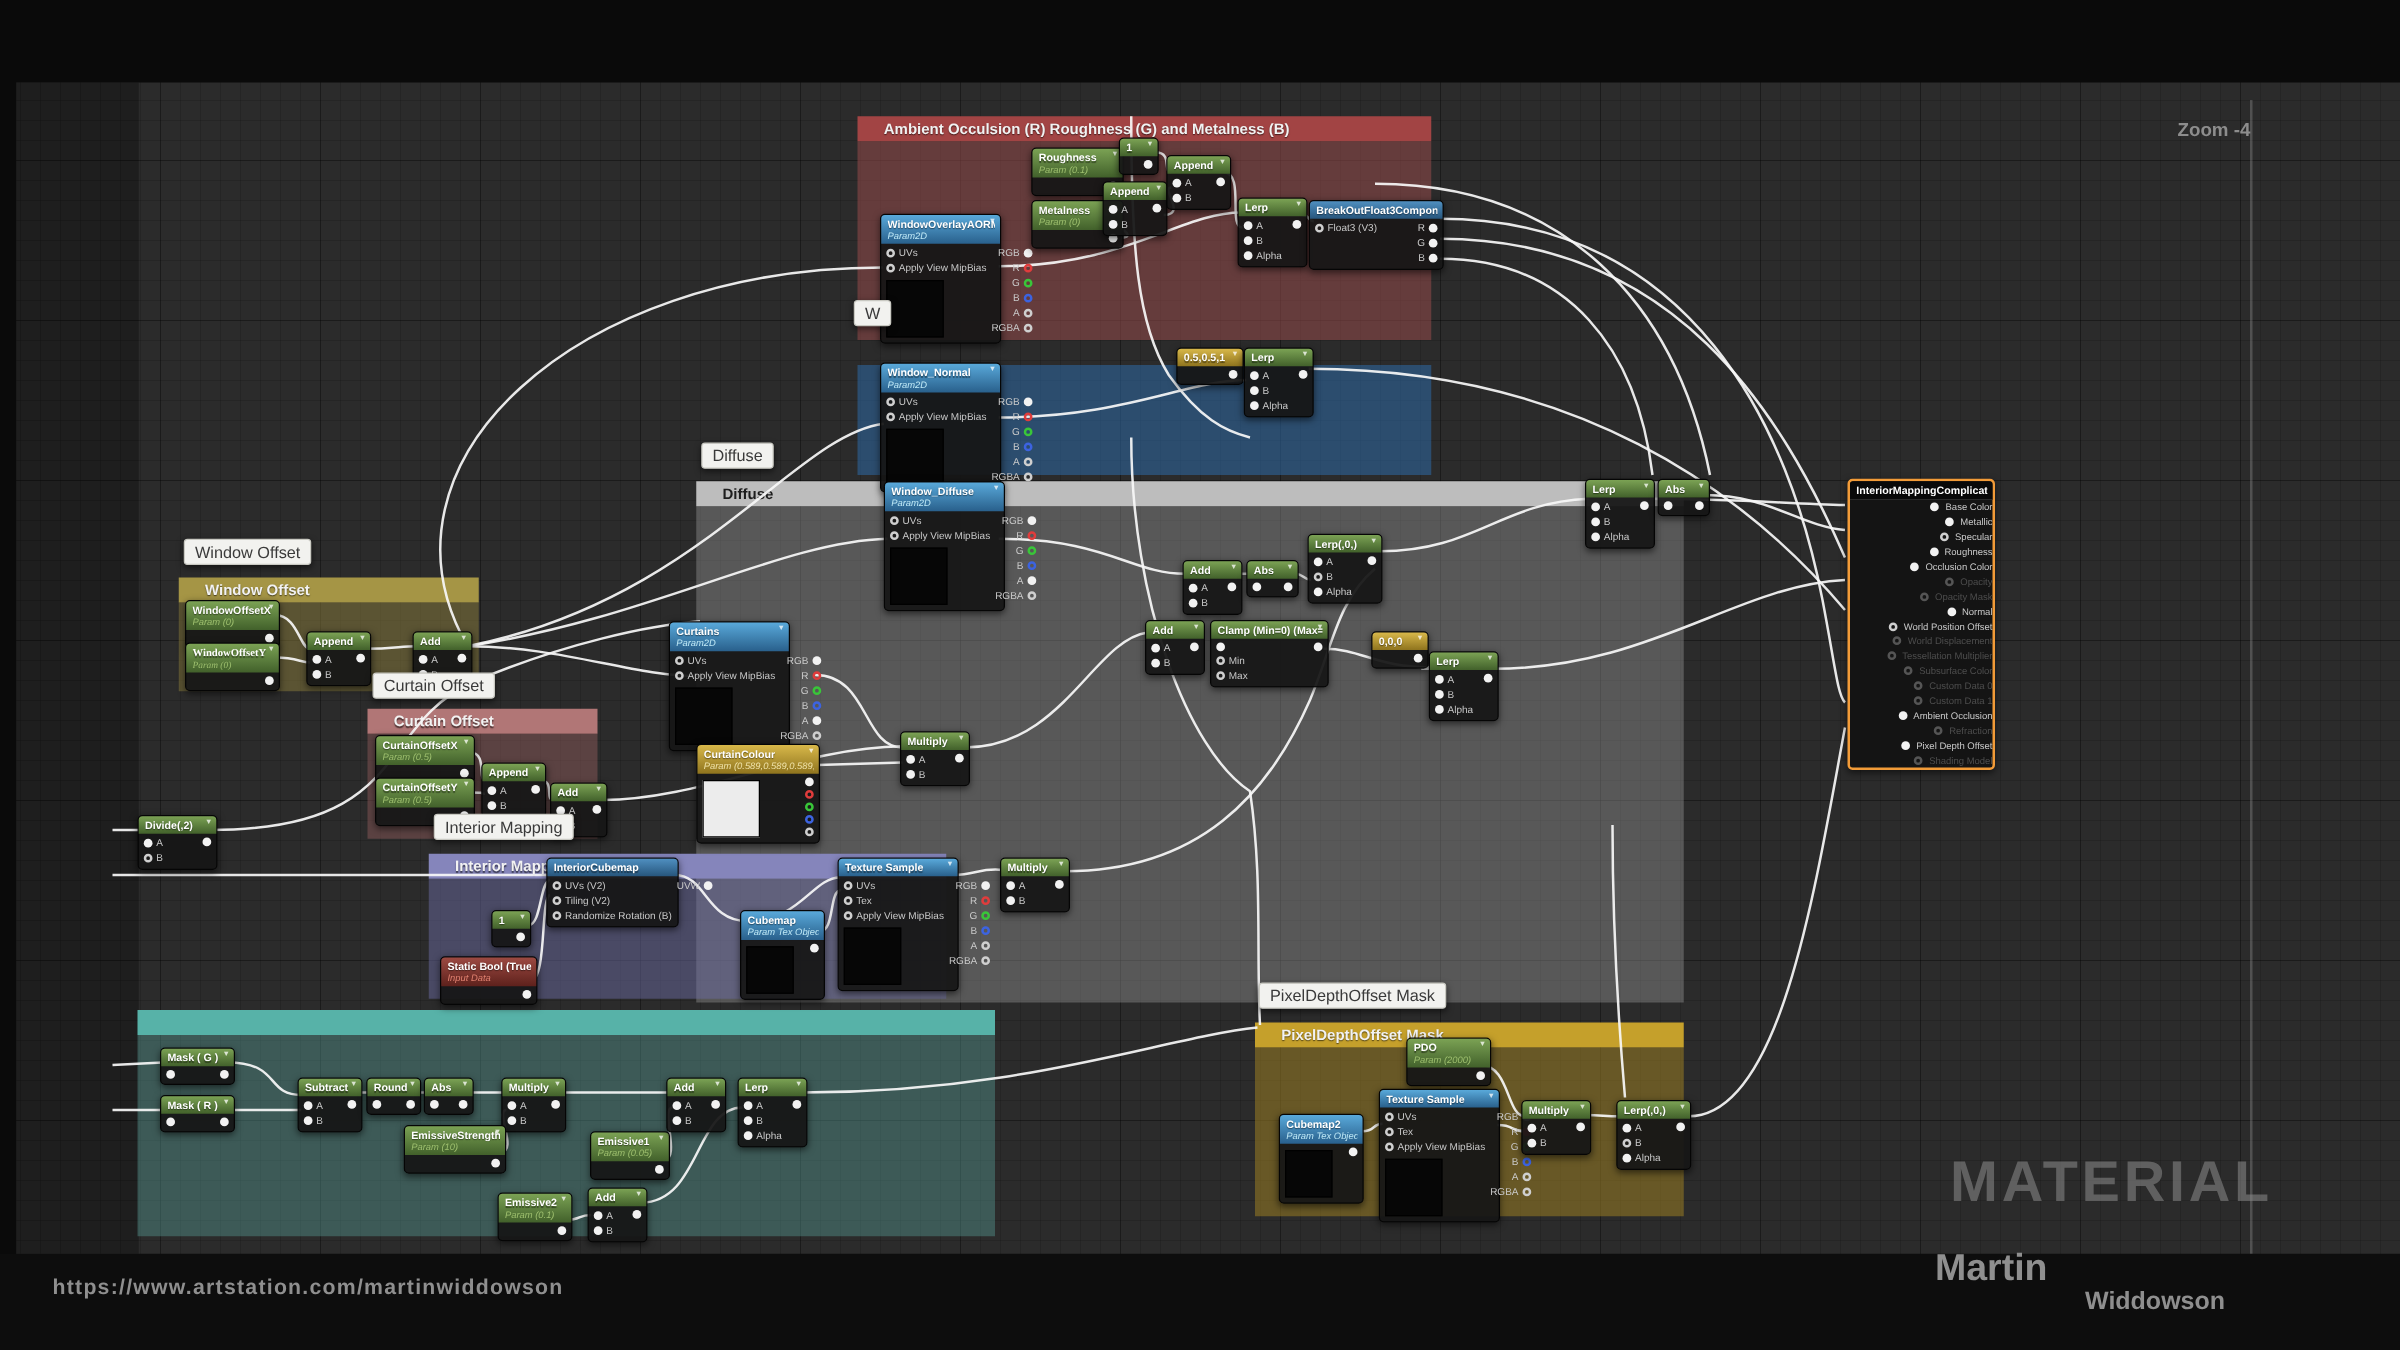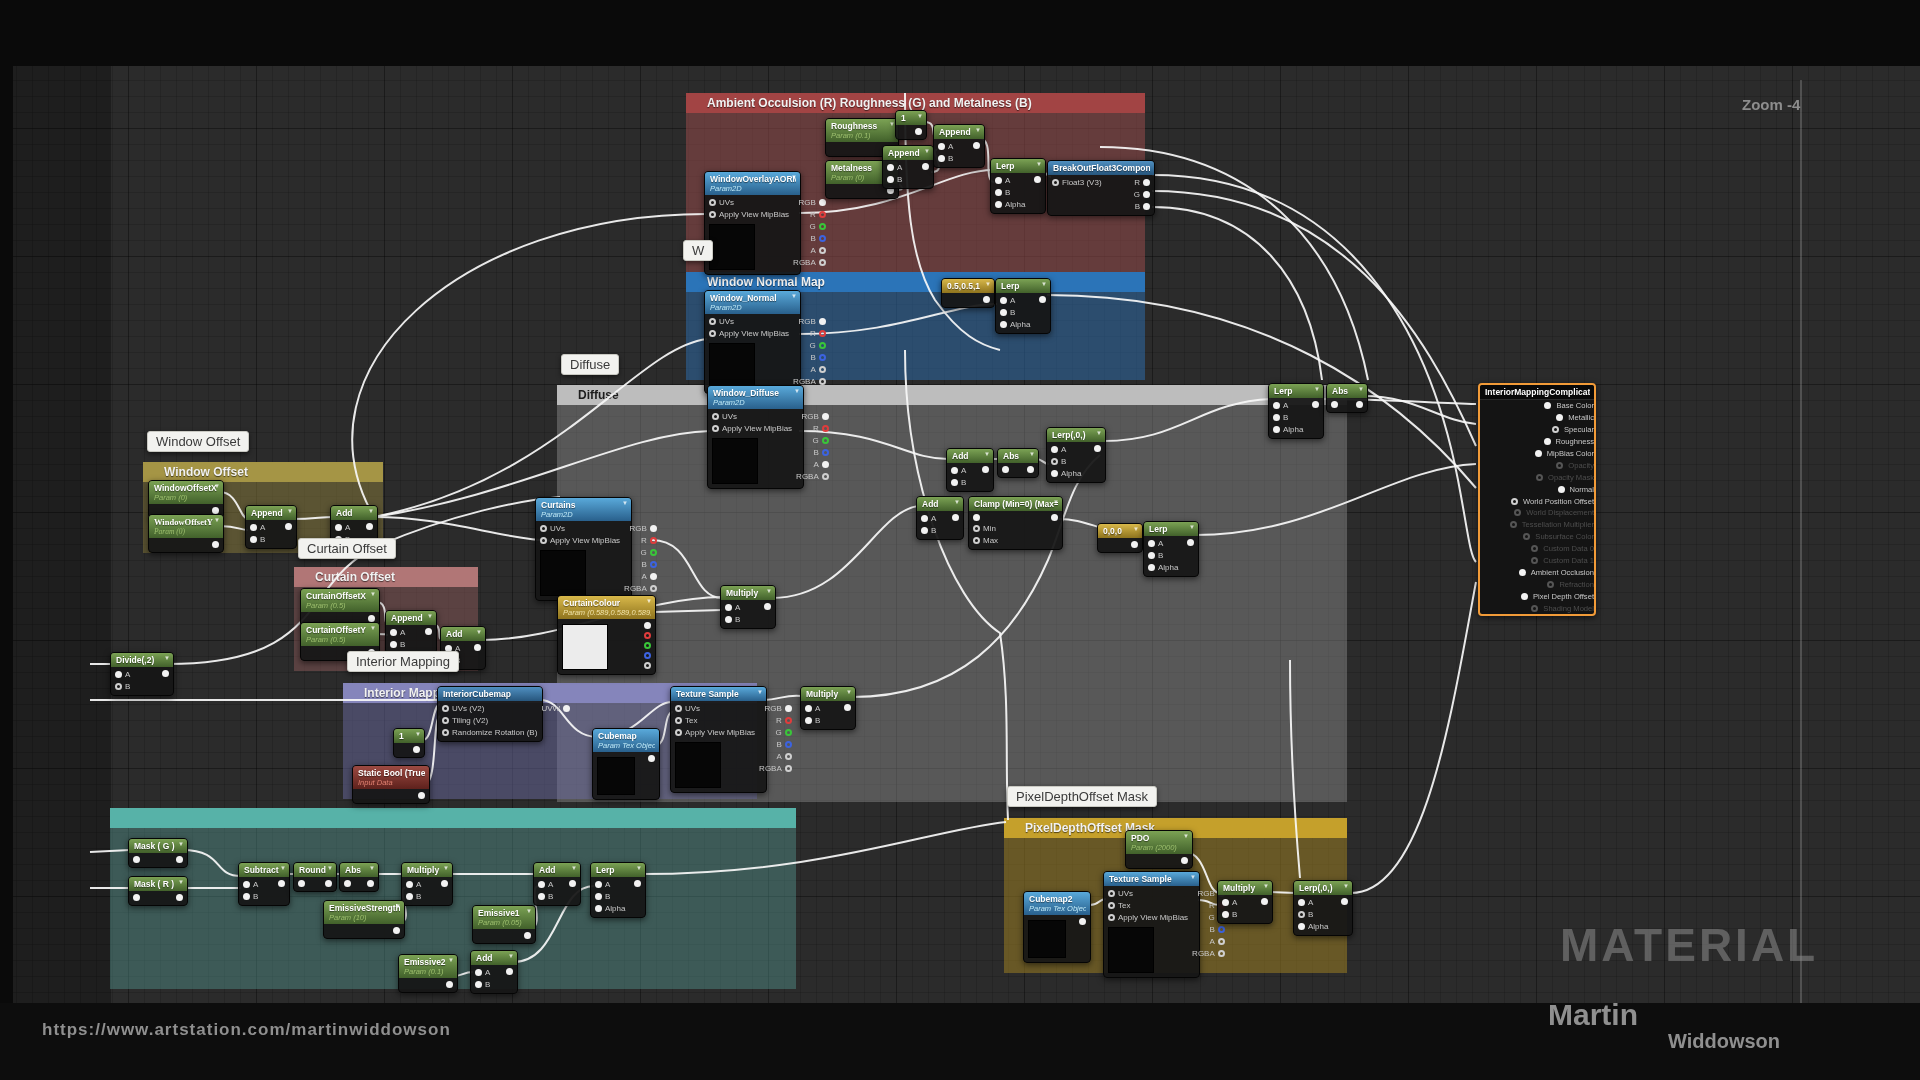--- a/index.html
+++ b/index.html
@@ -72,21 +72,20 @@
 
 <div class="stage">
   <div class="leftshade"></div>
 
   <div id="comments-layer">
       <div class="comment" style="left: 686px; top: 93px; width: 459px; height: 179px;">
         <div class="chead" style="background: rgb(162, 68, 68);">Ambient Occulsion (R) Roughness (G) and Metalness  (B)</div>
         <div class="cbody" style="background: rgba(150, 75, 75, 0.55);"></div>
       </div>
       <div class="comment" style="left: 686px; top: 272px; width: 459px; height: 108px;">
-        <div class="chead" style="background: rgb(43, 116, 184);">Window Normal Map</div>
         <div class="cbody" style="background: rgba(45, 105, 165, 0.55);"></div>
       </div>
       <div class="comment darktitle" style="left: 557px; top: 385px; width: 790px; height: 417px;">
         <div class="chead" style="background: rgb(189, 189, 189);">Diffuse</div>
         <div class="cbody" style="background: rgba(150, 150, 150, 0.42);"></div>
       </div>
       <div class="comment" style="left: 143px; top: 462px; width: 240px; height: 91px;">
         <div class="chead" style="background: rgb(165, 149, 69);">Window Offset</div>
         <div class="cbody" style="background: rgba(140, 125, 60, 0.5);"></div>
       </div>
@@ -754,21 +753,21 @@
             </div>
           </div>
           <div class="ncol">
             <div class="prow outr">
               <span></span>
               <span class="pin f"></span>
             </div>
           </div>
         </div>
       </div>
-      <div class="node" style="left: 1097px; top: 523px; width: 44px;">
+      <div class="node" style="left: 1097px; top: 505px; width: 44px;">
         <div class="nhead hd-gold">
           <span class="t">0,0,0</span>
           <span class="caret">▼</span>
         </div>
         <div class="nbody">
           <div class="ncol"></div>
           <div class="ncol">
             <div class="prow outr">
               <span></span>
               <span class="pin f"></span>
@@ -1560,21 +1559,21 @@
         <div class="orow">
           <span class="pin h"></span>
           <span>Specular</span>
         </div>
         <div class="orow">
           <span class="pin f"></span>
           <span>Roughness</span>
         </div>
         <div class="orow">
           <span class="pin f"></span>
-          <span>MipBias Color</span>
+          <span>Occlusion Color</span>
         </div>
         <div class="orow dis">
           <span class="pin d"></span>
           <span>Opacity</span>
         </div>
         <div class="orow dis">
           <span class="pin d"></span>
           <span>Opacity Mask</span>
         </div>
         <div class="orow">

